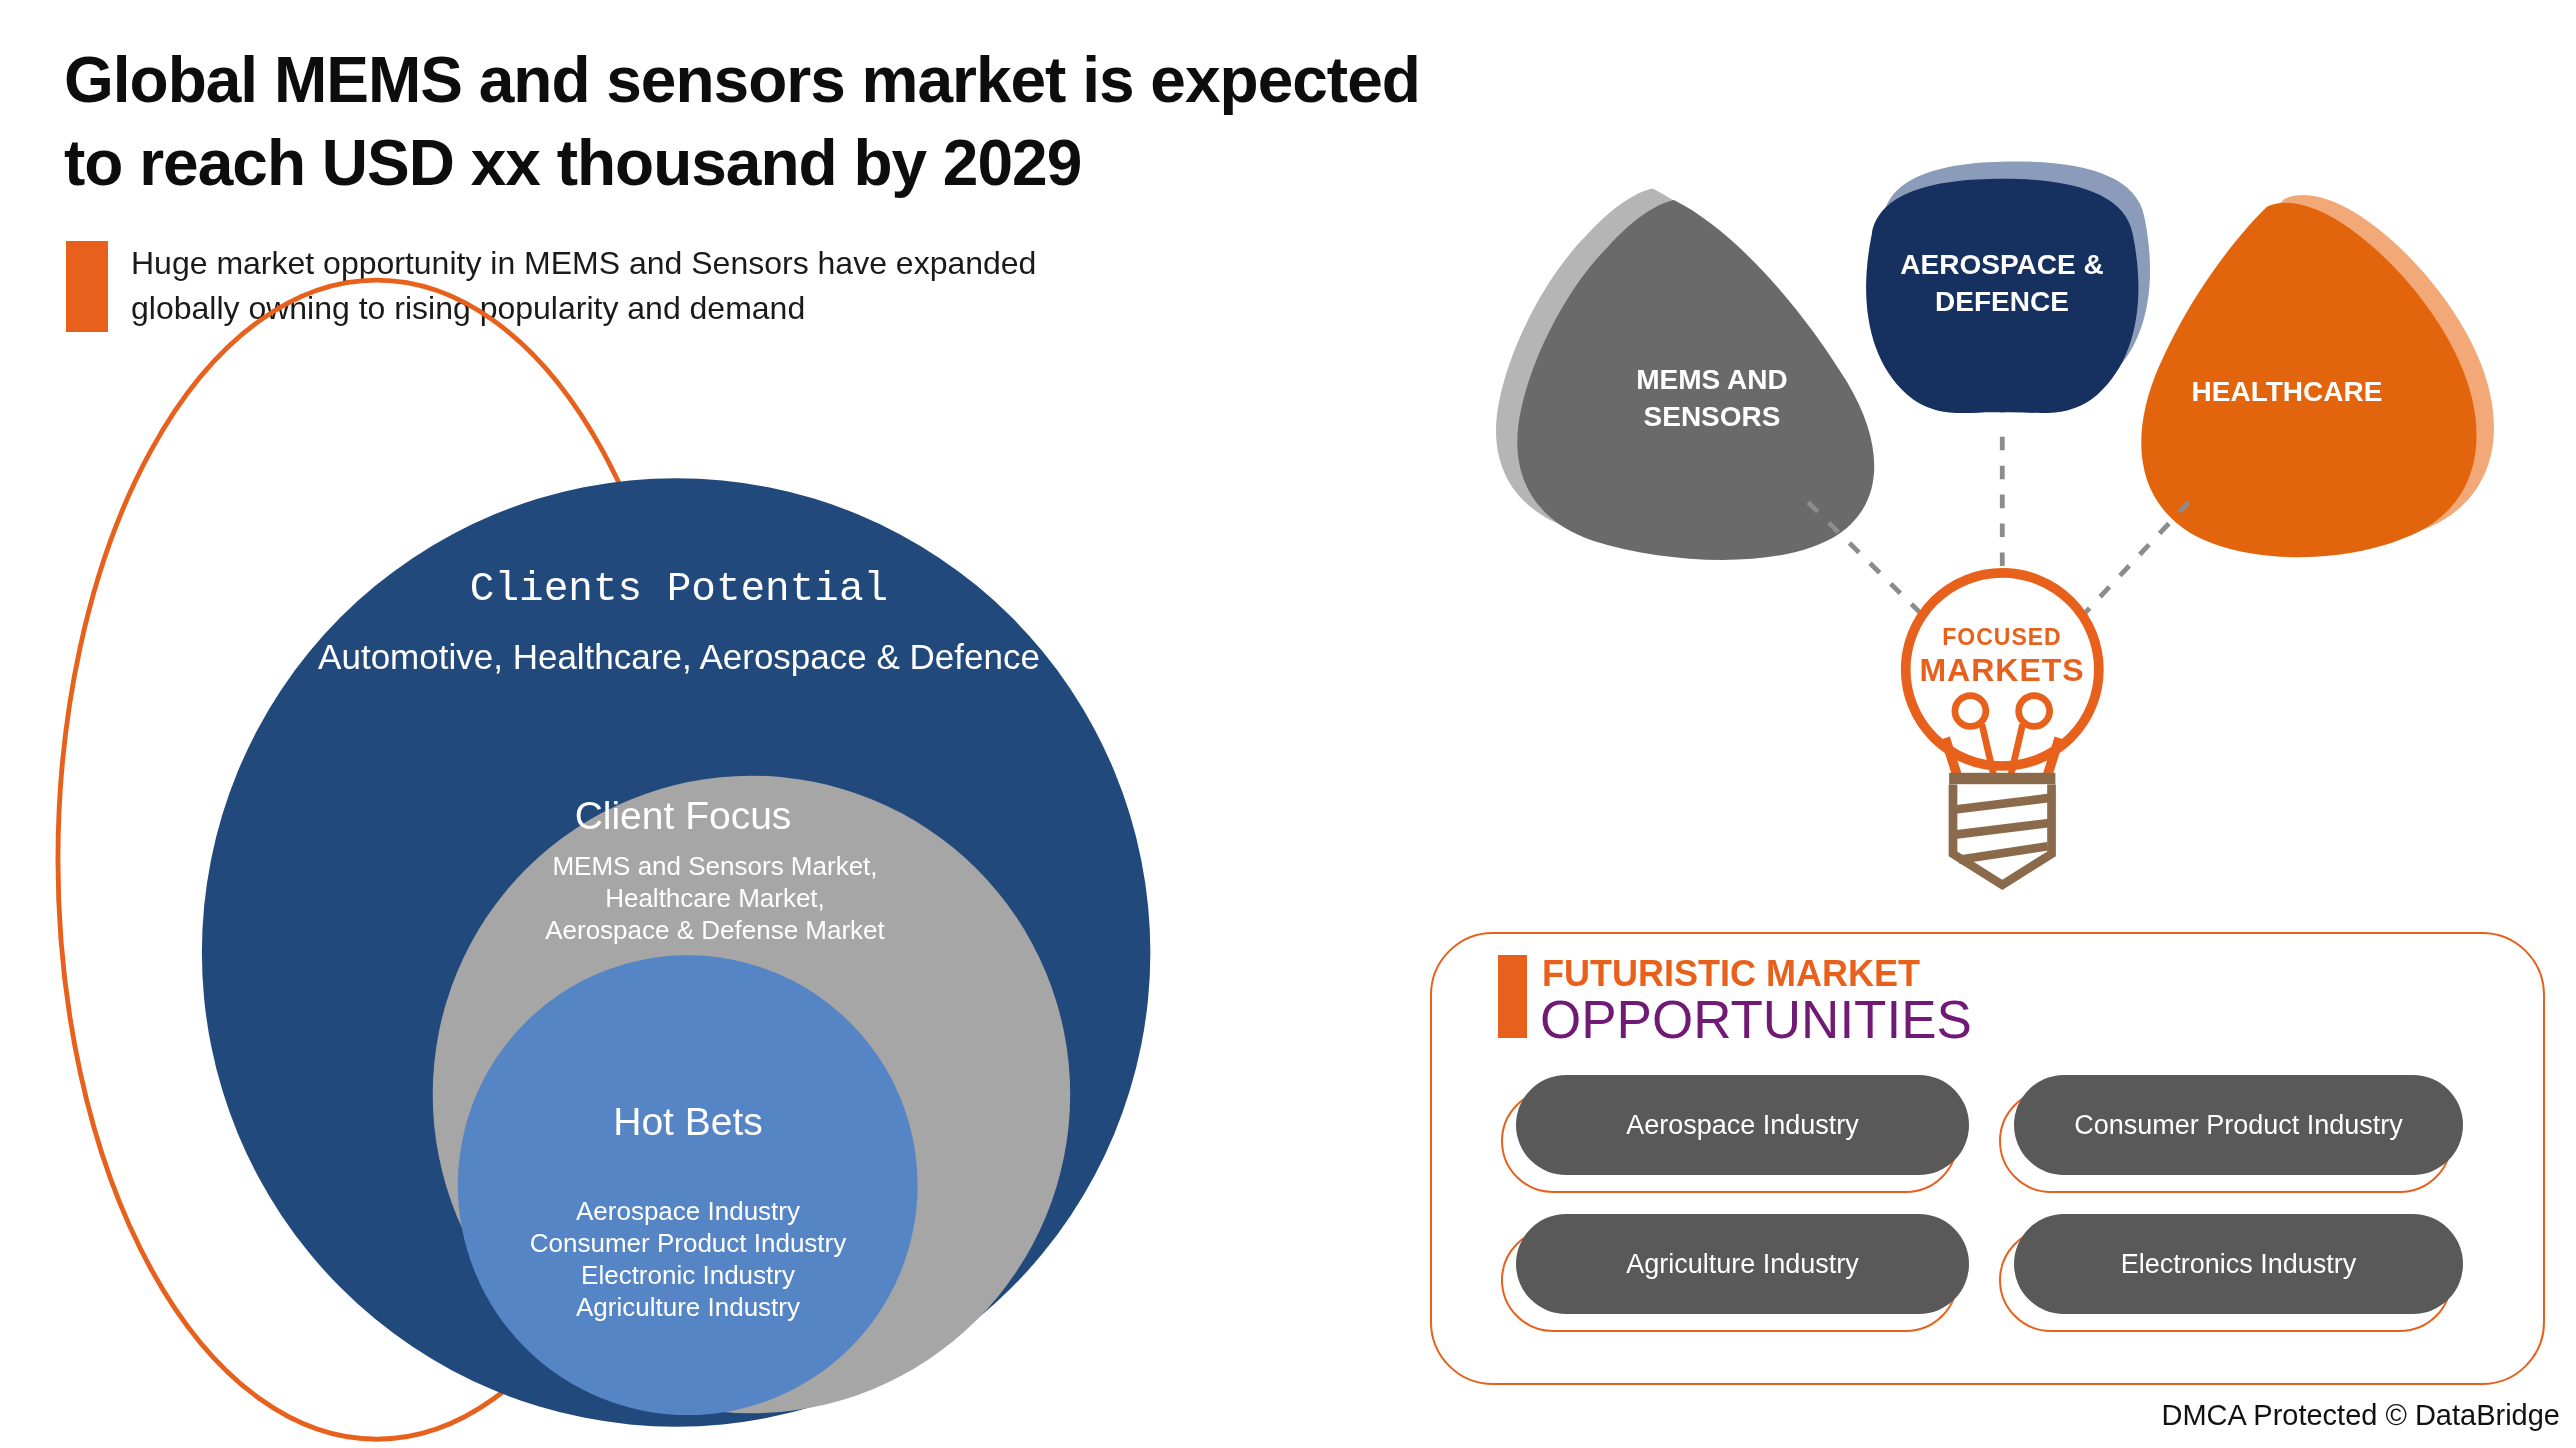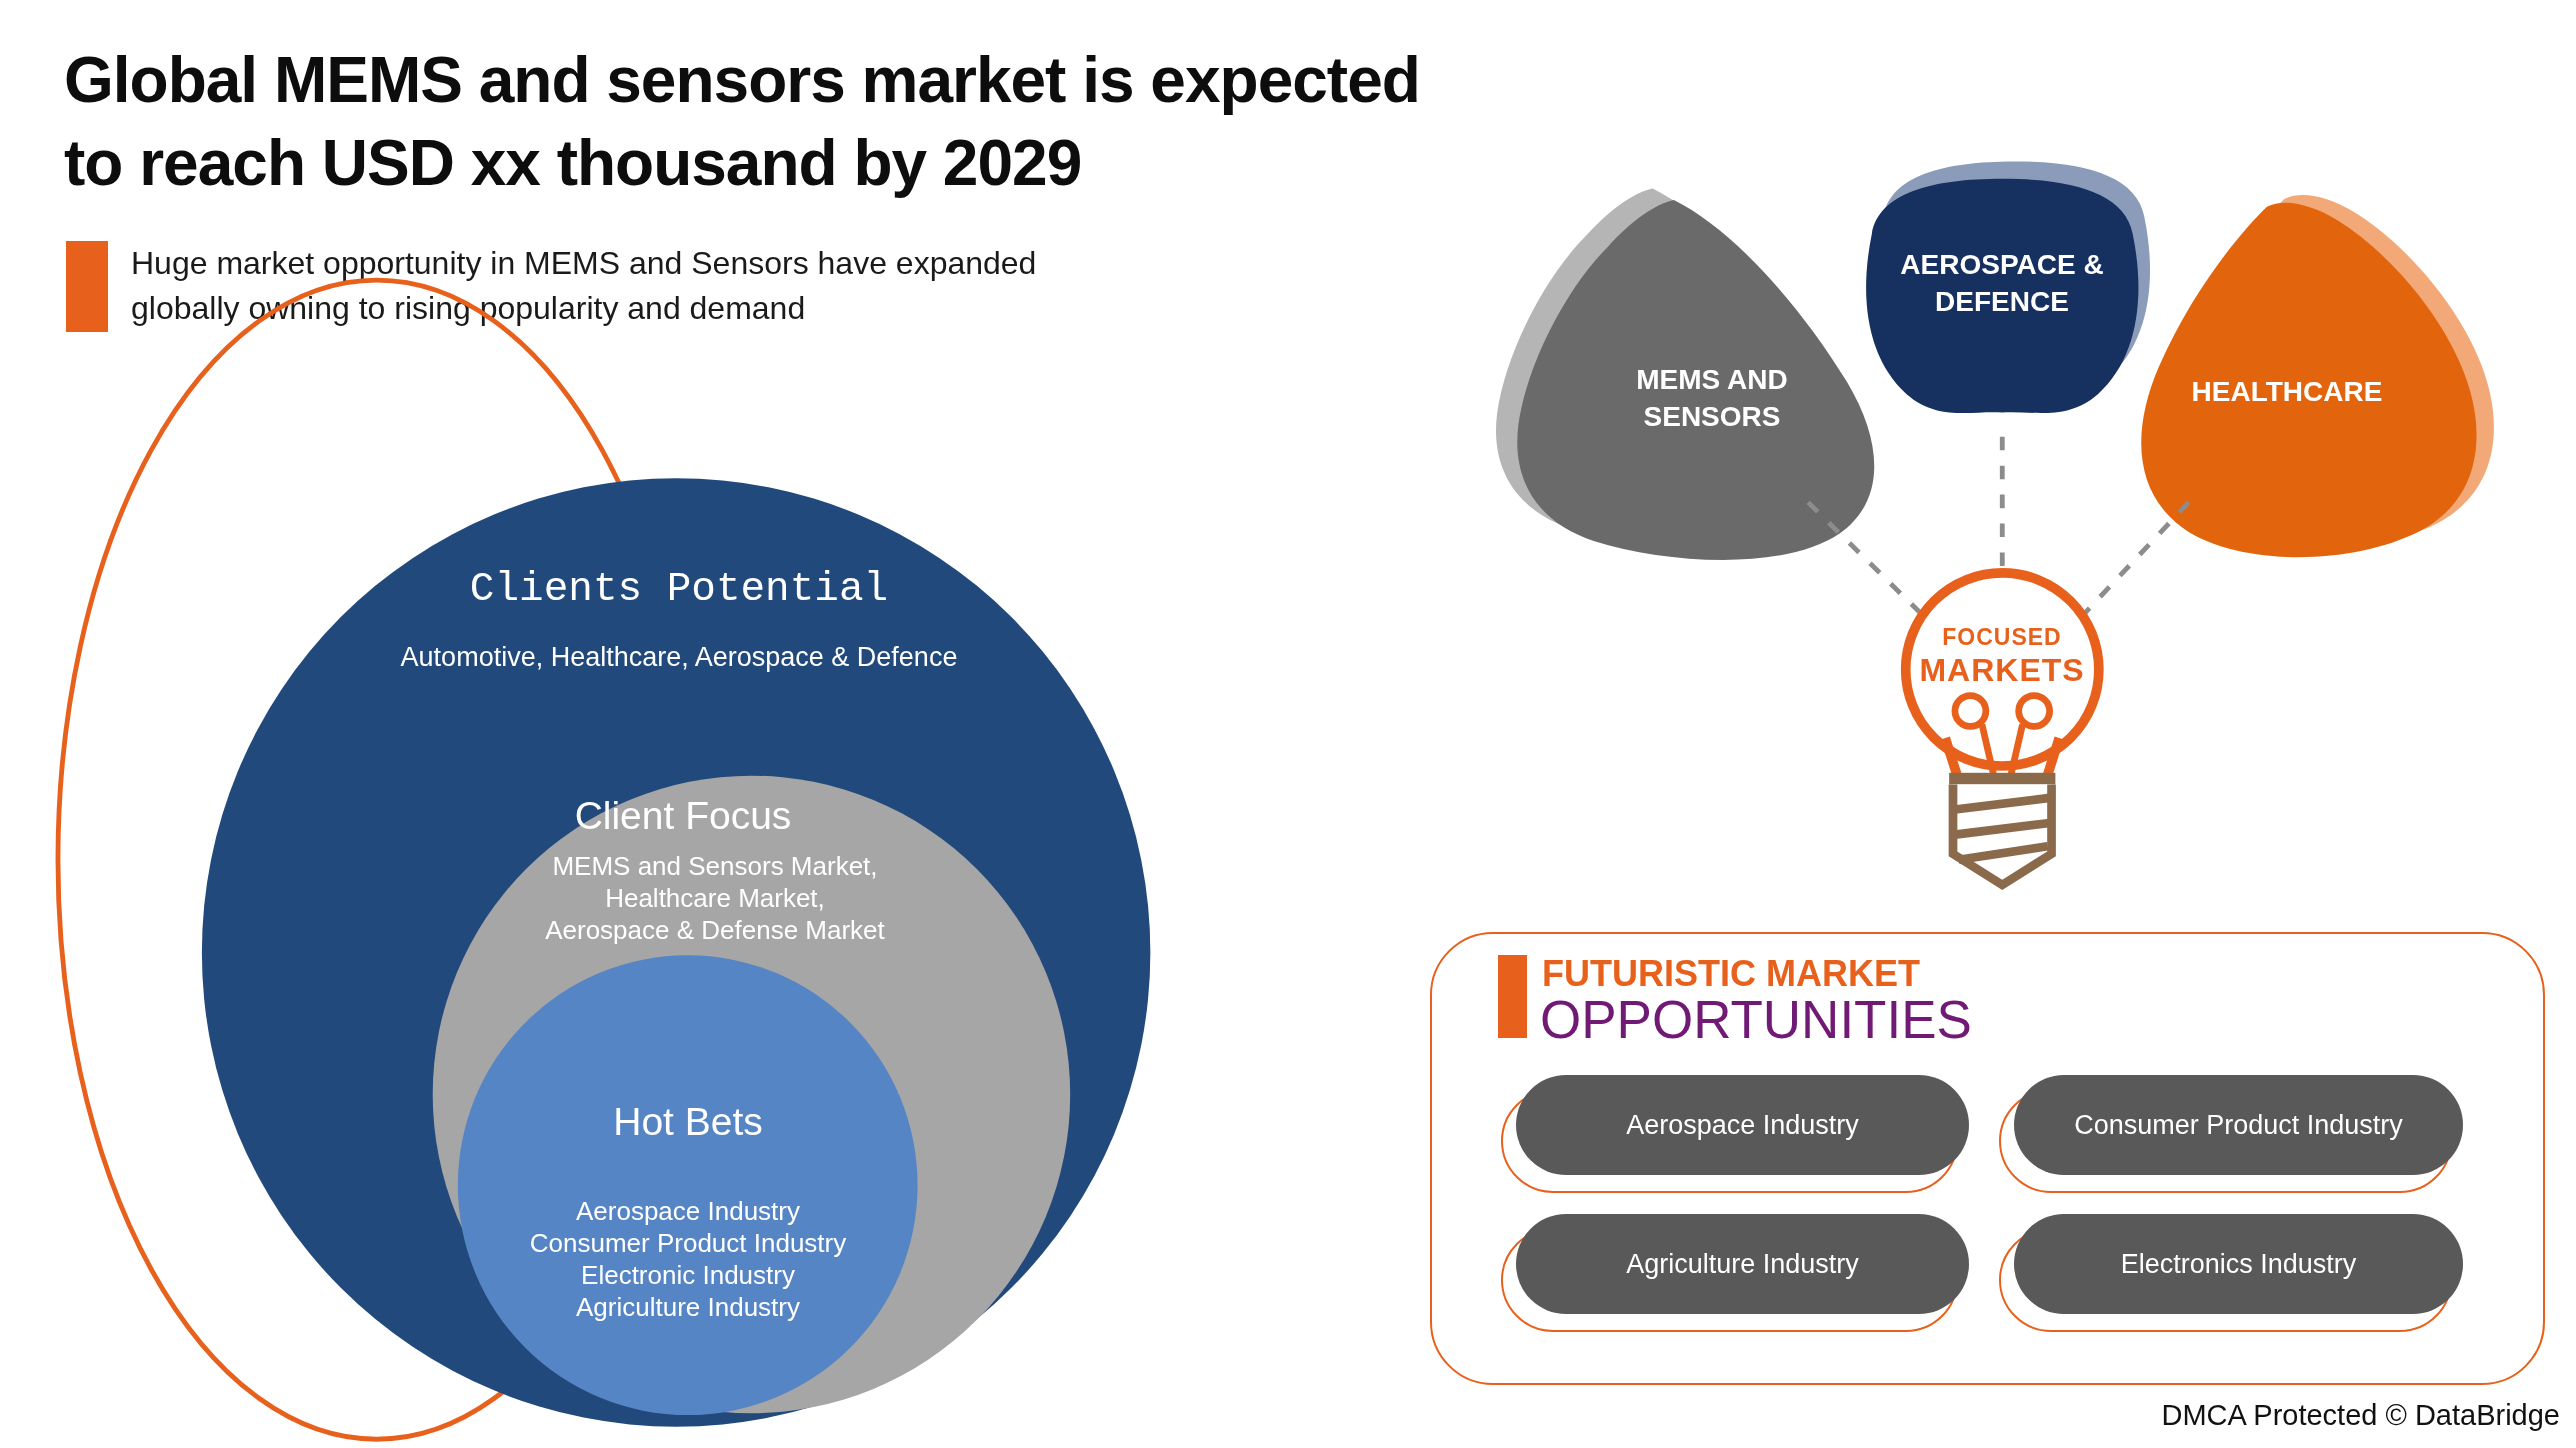--- a/index.html
+++ b/index.html
@@ -11,21 +11,21 @@
   .title{position:absolute;left:64px;top:39px;font-size:64px;line-height:83px;font-weight:bold;
          letter-spacing:-1px;color:#0d0d0d;}
   .subtitle-wrap{position:absolute;left:66px;top:241px;display:flex;}
   .accent-block{width:42px;height:91px;background:#e8611c;margin-right:23px;}
   .subtitle-text{font-size:32px;line-height:45px;color:#1a1a1a;padding-top:0px;}
 
   
   .vtext{position:absolute;color:#ffffff;text-align:center;transform:translate(-50%,-50%);white-space:nowrap;}
   .vtitle-lg{font-size:41px;font-family:Liberation Mono, monospace;}
   .vtitle{font-size:39px;}
-  .vsub{font-size:27px;}
+  .vsub{font-size:35px;}
   .vlist{font-size:26px;line-height:32px;}
 
   
   .seg-label{position:absolute;color:#ffffff;font-weight:bold;font-size:28px;line-height:37px;
              text-align:center;transform:translate(-50%,-50%);white-space:nowrap;}
   .bulb-word1{position:absolute;color:#e8611c;font-weight:bold;font-size:23px;letter-spacing:1px;
               transform:translate(-50%,-50%);}
   .bulb-word2{position:absolute;color:#e8611c;font-weight:bold;font-size:32px;letter-spacing:1px;
               transform:translate(-50%,-50%);}
 

